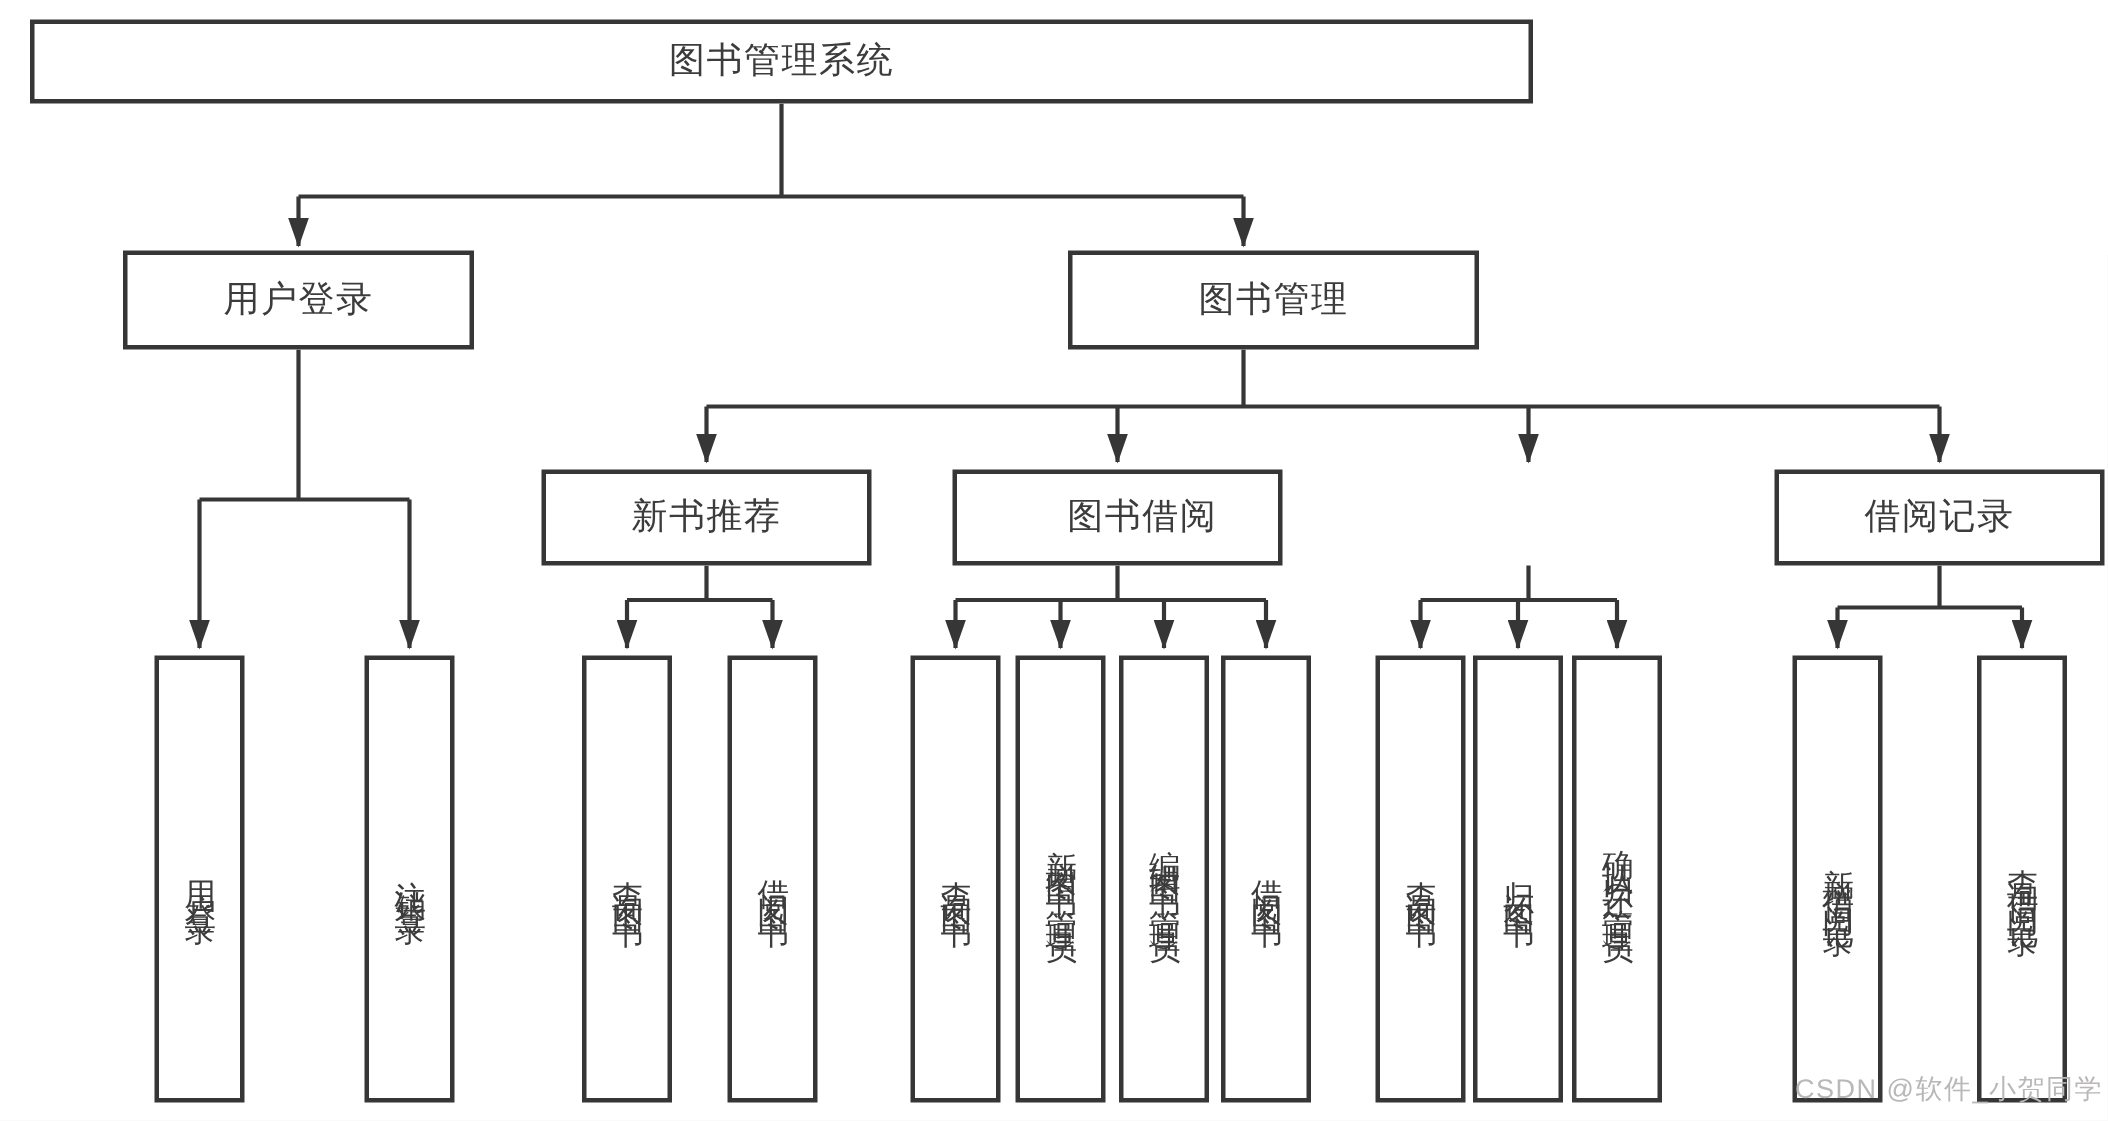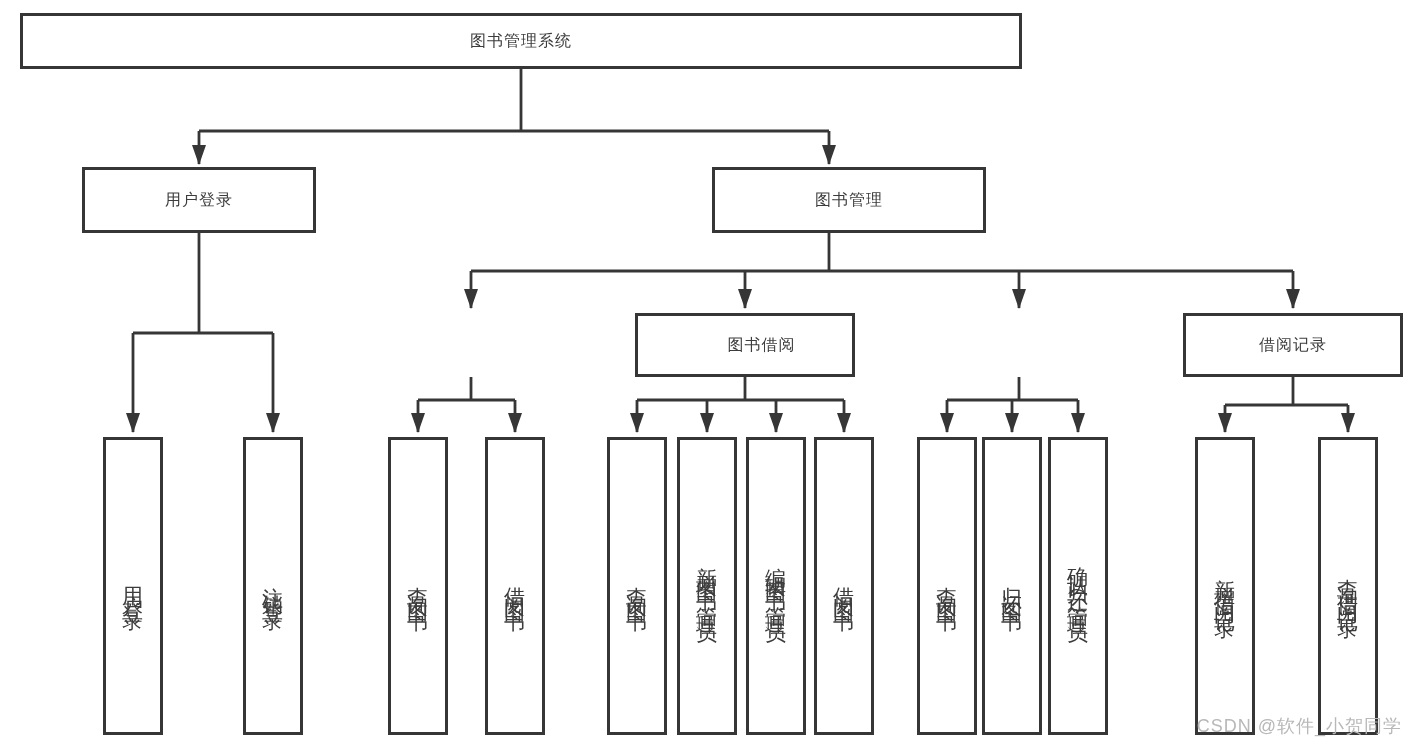--- a/index.html
+++ b/index.html
@@ -26,21 +26,21 @@
   .box{
     position:absolute;
     box-sizing:border-box;
     border:3px solid var(--line);
     background:var(--box-background);
     color:var(--text);
     display:flex;align-items:center;justify-content:center;
     text-align:center;
   }
   .h{
-    font-size:16px;
+    font-size:24px;
     letter-spacing:1px;
     line-height:1;
     white-space:nowrap;
   }
   .v{
     font-size:21px;
     writing-mode:vertical-rl;
     text-orientation:mixed;
     letter-spacing:8px;
     line-height:1;
@@ -106,20 +106,21 @@
     <path class="cline" d="M1225 405 H1348"></path>
     <path class="cline" d="M1225 405 V432" marker-end="url(#arrow)"></path>
     <path class="cline" d="M1348 405 V432" marker-end="url(#arrow)"></path>
   </svg>
 
   <div class="box h" style="left:20px;top:13px;width:1002px;height:56px;">图书管理系统</div>
 
   <div class="box h" style="left:82px;top:167px;width:234px;height:66px;">用户登录</div>
   <div class="box h" style="left:712px;top:167px;width:274px;height:66px;">图书管理</div>
 
+  <div class="box h" style="left:361px;top:313px;width:220px;height:64px;">新书推荐</div>
   <div class="box h" style="left:635px;top:313px;width:220px;height:64px;padding-left:33px;">图书借阅</div>
   <div class="box h" style="left:1183px;top:313px;width:220px;height:64px;">借阅记录</div>
 
   <div class="box v" style="left:103px;top:437px;width:60px;height:298px;">用户登录</div>
   <div class="box v" style="left:243px;top:437px;width:60px;height:298px;">注销登录</div>
 
   <div class="box v" style="left:388px;top:437px;width:60px;height:298px;">查询图书</div>
   <div class="box v" style="left:485px;top:437px;width:60px;height:298px;">借阅图书</div>
 
   <div class="box v" style="left:607px;top:437px;width:60px;height:298px;">查询图书</div>

